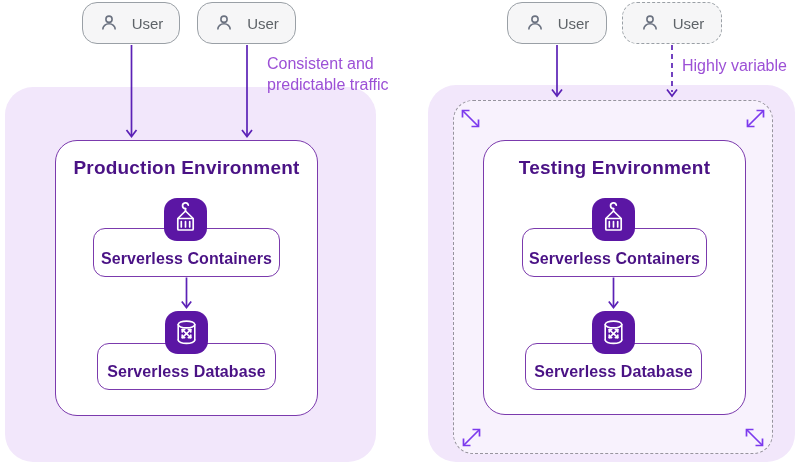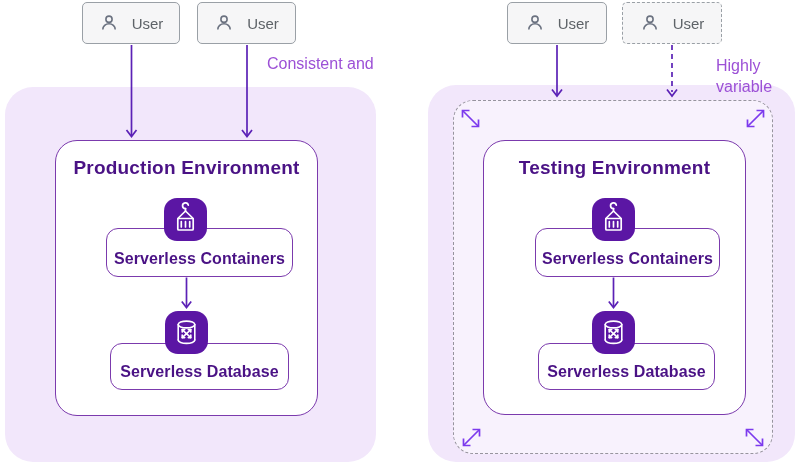--- a/index.html
+++ b/index.html
@@ -12,51 +12,51 @@
   #panel-right { left:428px; top:85px; width:367px; height:377px; }
 
   .dashed-area {
     position:absolute; left:453px; top:100px; width:320px; height:354px;
     border:1.6px dashed #97949E; border-radius:20px; background:#F8F2FD;
     box-sizing:border-box;
   }
 
   .user-box {
     position:absolute; height:42px; background:#F6F6F7;
-    border:1.5px solid #9AA0A6; border-radius:5px; box-sizing:border-box;
+    border:1.5px solid #9AA0A6; border-radius:15px; box-sizing:border-box;
     display:flex; align-items:center; justify-content:center; gap:13px;
     color:#5E6368; font-size:15px;
   }
   .user-box.dashed { border-style:dashed; }
   #user-l1 { left:82px;  top:2px; width:98px; }
   #user-l2 { left:197px; top:2px; width:99px; }
   #user-r1 { left:507px; top:2px; width:100px; }
   #user-r2 { left:622px; top:2px; width:100px; }
 
   .caption { position:absolute; font-size:16px; line-height:1.32; color:#9C50D6; }
   #caption-left  { left:267px; top:53px; }
-  #caption-right { left:716px; top:55px; }
+  #caption-right { left:682px; top:55px; }
   .caption span { display:block; }
 
   .env-box {
     position:absolute; background:#ffffff; border:1.4px solid #7B3AAD;
     border-radius:22px; box-sizing:border-box;
   }
   #env-left  { left:55px;  top:140px; width:263px; height:276px; }
   #env-right { left:483px; top:140px; width:263px; height:275px; }
   .env-title {
     position:absolute; top:16px; left:0; right:0; text-align:center;
     font-size:19px; font-weight:700; color:#4A1285; letter-spacing:0.2px;
   }
 
   .node-box {
     position:absolute; background:#ffffff; border:1.4px solid #7B3AAD;
     border-radius:12px; box-sizing:border-box;
     display:flex; align-items:center; justify-content:center;
-    font-weight:700; color:#4A1285; font-size:16px; letter-spacing:0.1px;margin-left:13px;
+    font-weight:700; color:#4A1285; font-size:16px; letter-spacing:0.1px;
   }
   #node-containers-left  { left:93px;  top:228px; width:187px; height:49px; padding-top:13px; }
   #node-db-left          { left:97px;  top:343px; width:179px; height:47px; padding-top:10px; }
   #node-containers-right { left:522px; top:228px; width:185px; height:49px; padding-top:13px; }
   #node-db-right         { left:525px; top:343px; width:177px; height:47px; padding-top:10px; }
 
   .tile {
     position:absolute; width:43px; height:43px; background:#5B16A4;
     border-radius:13px; display:flex; align-items:center; justify-content:center;
   }
@@ -105,20 +105,21 @@
   <div class="user-box dashed" id="user-r2">
     <svg class="uicon" width="20" height="20" viewBox="0 0 20 20">
         <circle cx="10" cy="6.2" r="3.1"></circle>
         <path d="M3.8 16.5 a6.2 5.8 0 0 1 12.4 0"></path>
       </svg>
     <span>User</span>
   </div>
 
   <div class="caption" id="caption-left">
     <span>Consistent and</span>
+    <span>predictable traffic</span>
   </div>
   <div class="caption" id="caption-right">
     <span>Highly variable</span>
   </div>
 
   <div class="env-box" id="env-right">
     <div class="env-title">Testing Environment</div>
   </div>
   <div class="env-box" id="env-left">
     <div class="env-title">Production Environment</div>

